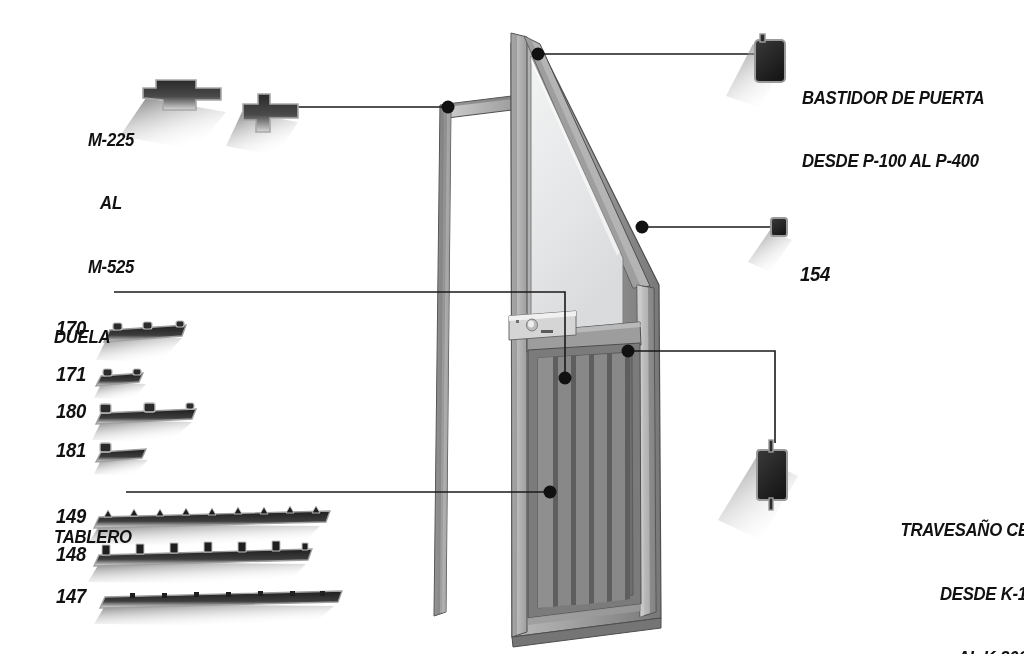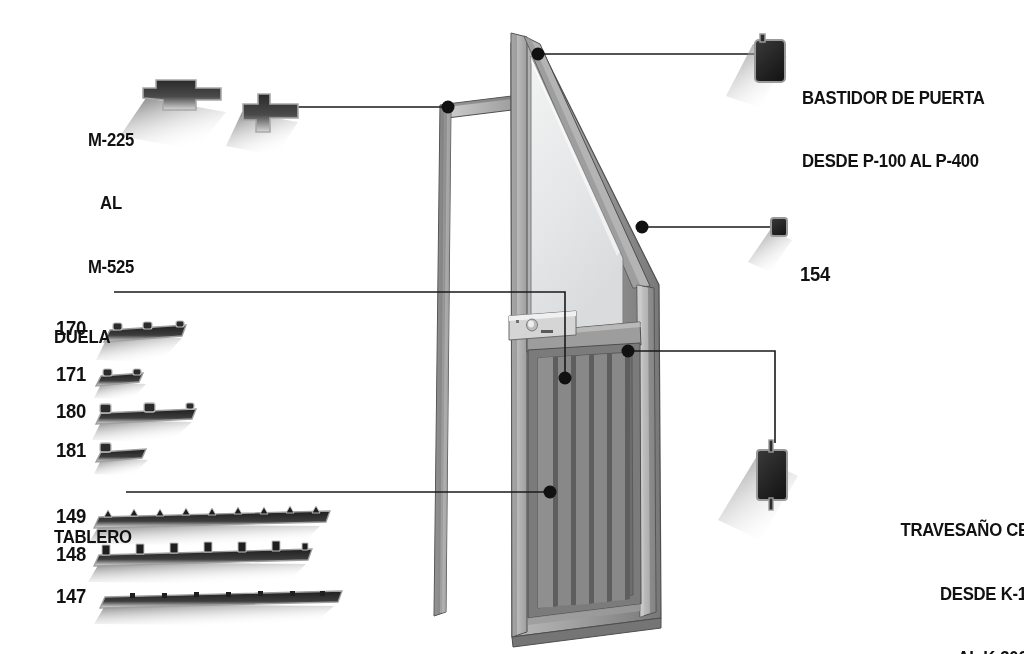--- a/index.html
+++ b/index.html
@@ -9,21 +9,21 @@
   }
   body {
     width: 1024px; height: 654px;
     position: relative;
     overflow: hidden;
     font-family: "Liberation Sans", sans-serif;
   }
   #stage {
     position: absolute;
     left: 0; top: 0;
-    width: 1024px; height: 598px;
+    width: 1024px; height: 598px; font-style: italic;
   }
   .label {
     position: absolute;
     font-family: "Liberation Sans", sans-serif;
     font-weight: bold;
     color: #111111;
     letter-spacing: -0.3px;
     white-space: pre;
     line-height: 1.12;
     transform: scaleX(0.88);

